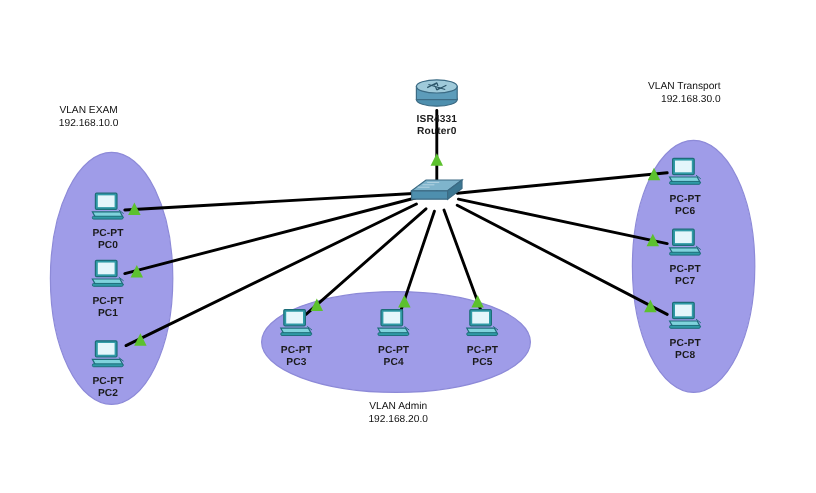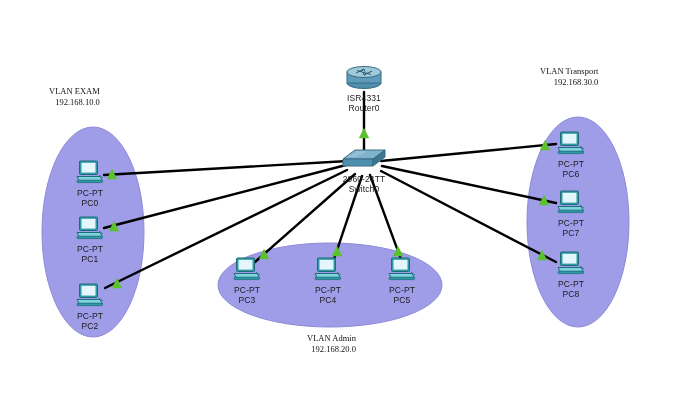--- a/index.html
+++ b/index.html
@@ -21,20 +21,21 @@
     position: absolute;
     left: 0;
     top: 0;
     width: 680px;
     height: 411px;
   }
   .node {
     position: absolute;
     text-align: center;
     white-space: nowrap;
+    font-weight: bold;
   }
   .node-label {
     font-size: 8.5px;
     color: #1a1a1a;
     line-height: 1.12;
     letter-spacing: 0.1px;
   }
   .node-icon {
     position: relative;
     margin: 0 auto;
@@ -55,21 +56,20 @@
     height: 26px;
   }
   
   .vlan-caption {
     position: absolute;
     text-align: center;
     font-size: 8.5px;
     color: #111111;
     line-height: 1.25;
     white-space: nowrap;
-    font-family: Liberation Serif, serif;
   }
   .vlan-caption.boxed {
     background: #ffffff;
     padding: 1px 5px 2px 5px;
     margin-top: 20px;
   }
   .caption-line2 { display: block; text-align: right; }
 </style>
 </head>
 <body>
@@ -129,24 +129,20 @@
           <div>Router0</div>
         </div>
       </div>
       <div class="node" style="left: 324px; top: 147px; width: 80px;">
         <div class="node-icon" style="width: 46px;"><svg class="switch-icon" viewBox="0 0 46 24" xmlns="http://www.w3.org/2000/svg">
             <path d="M2 12 L14 3 L44 3 L32 12 Z" fill="#7fb4cc" stroke="#3c6b84" stroke-width="1"></path>
             <path d="M2 12 L32 12 L32 19 L2 19 Z" fill="#4e8fae" stroke="#3c6b84" stroke-width="1"></path>
             <path d="M32 12 L44 3 L44 10 L32 19 Z" fill="#3c7792" stroke="#3c6b84" stroke-width="1"></path>
             <path d="M7 9 L17 9 M11 7 L21 7 M15 5 L25 5" stroke="#bcd9e6" stroke-width="0.7"></path>
           </svg></div>
-        <div class="node-label">
-          <div>2960-24TT</div>
-          <div>Switch0</div>
-        </div>
       </div>
       <div class="node" style="left: 50px; top: 159px; width: 80px;">
         <div class="node-icon" style="width: 30px;"><svg class="pc-icon" viewBox="0 0 30 26" xmlns="http://www.w3.org/2000/svg">
             <rect x="4.5" y="2" width="18" height="13.5" rx="1" fill="#2f9aa6" stroke="#1d6d78" stroke-width="1"></rect>
             <rect x="6.5" y="3.8" width="14" height="9.8" fill="#e4f6fb"></rect>
             <path d="M2 17.5 L25 17.5 L27.5 22 L4.5 22 Z" fill="#7fd3dc" stroke="#1d6d78" stroke-width="1"></path>
             <rect x="2" y="21.2" width="25.5" height="2.4" rx="1" fill="#2f9aa6" stroke="#1d6d78" stroke-width="0.8"></rect>
             <path d="M24 16 l4 3" stroke="#1d6d78" stroke-width="0.8" fill="none"></path>
           </svg></div>
         <div class="node-label">

